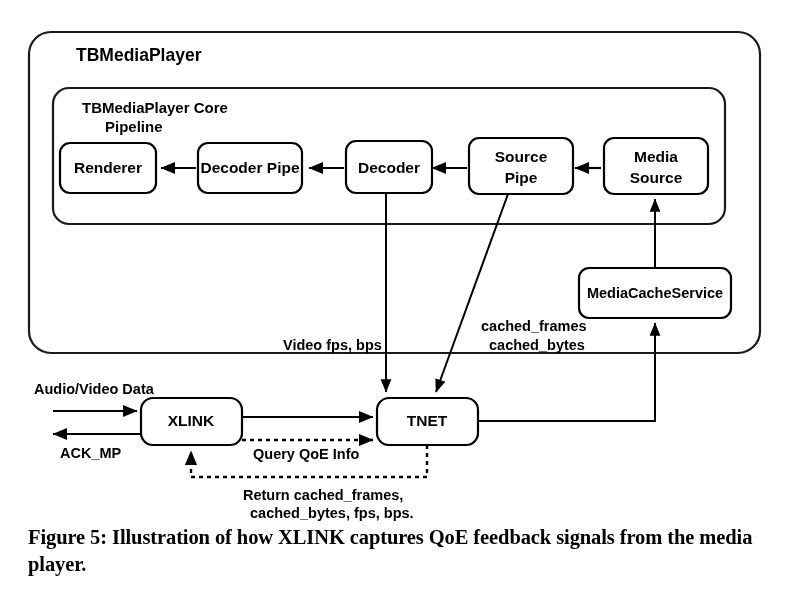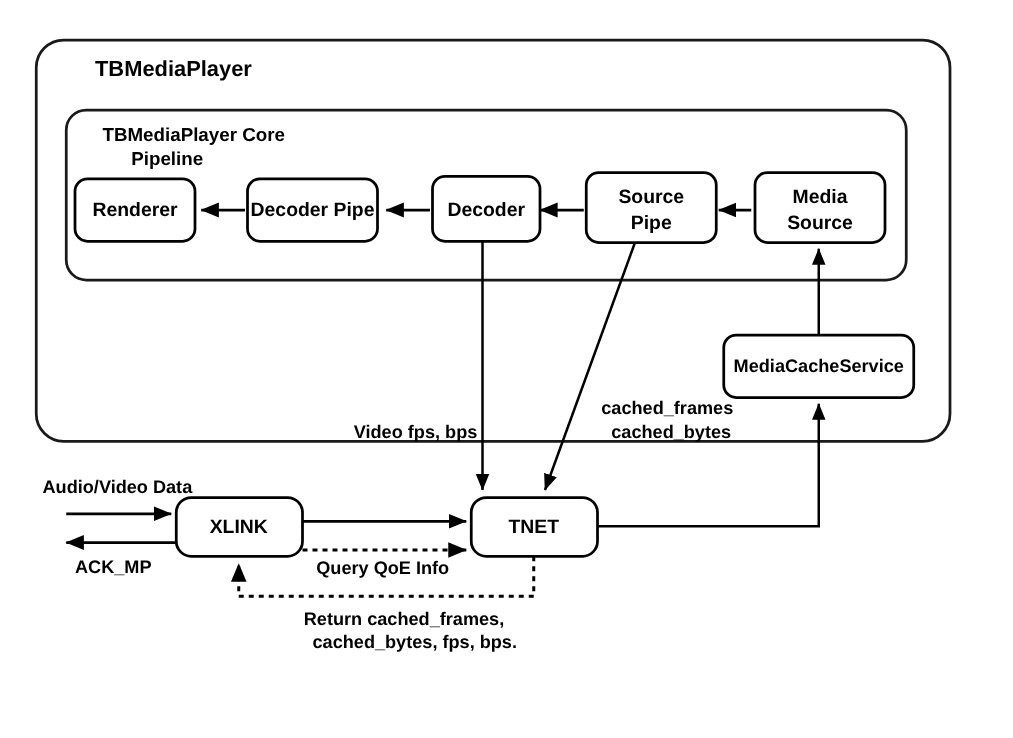--- a/index.html
+++ b/index.html
@@ -177,14 +177,15 @@
 
     <text class="edge-label" x="481" y="331" font-size="14.5">cached_frames</text>
     <text class="edge-label" x="489" y="350" font-size="14.5">cached_bytes</text>
 
     <text class="edge-label" x="253" y="459" font-size="14.5">Query QoE Info</text>
 
     <text class="edge-label" x="243" y="500" font-size="14.5">Return cached_frames,</text>
     <text class="edge-label" x="250" y="518" font-size="14.5">cached_bytes, fps, bps.</text>
   </svg>
 
+  <div class="caption">Figure 5: Illustration of how XLINK captures QoE feedback signals from the media player.</div>
 
 </div>
 
 </body></html>

